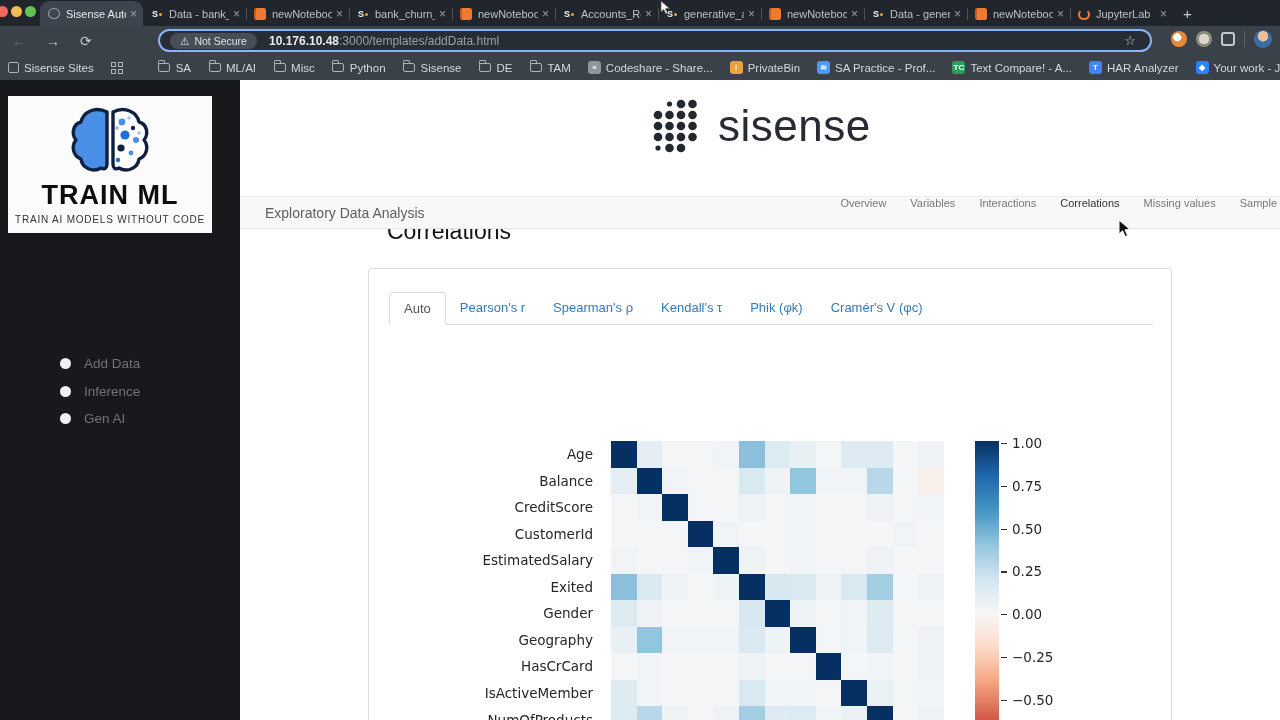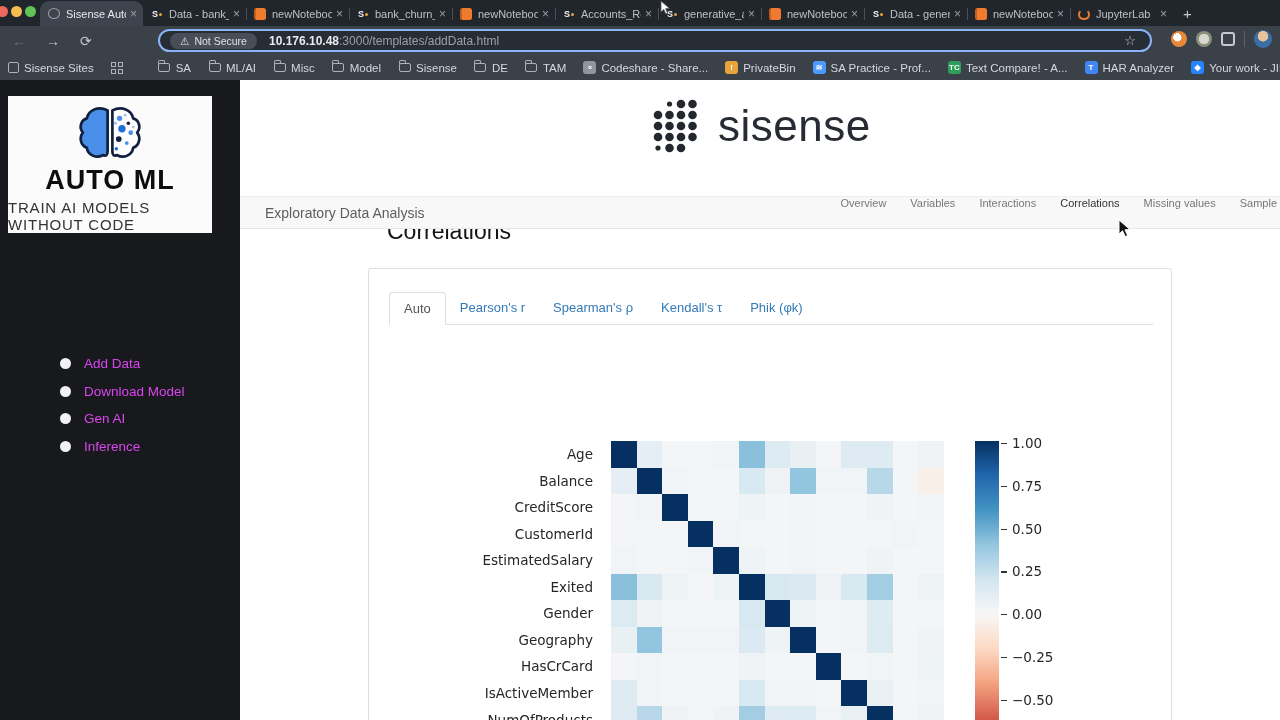--- a/index.html
+++ b/index.html
@@ -53,24 +53,24 @@
   .badge-ic { width:13px; height:13px; border-radius:3px; color:#fff; font-size:8px; font-weight:bold;
               display:flex; align-items:center; justify-content:center; }
   .grid-glyph { display:grid; grid-template-columns:5px 5px; grid-gap:2px; }
   .grid-glyph span { width:5px; height:5px; border:1.2px solid #aeb3b9; }
 
   
   .sidebar { position:absolute; left:0; top:80px; width:240px; height:640px; background:#17191d; }
   .logocard { position:absolute; left:8px; top:16px; width:204px; height:137px; background:#fbfbfb;
               display:flex; flex-direction:column; align-items:center; }
   .logotitle { font-size:27px; font-weight:bold; color:#0d0d0d; letter-spacing:1px; margin-top:2px; }
-  .logotag { font-size:15px; color:#333; letter-spacing:0.8px; margin-top:3px; }
+  .logotag { font-size:10px; color:#333; letter-spacing:0.8px; margin-top:3px; }
   .menu { position:absolute; left:0; top:270px; width:240px; }
   .menuitem { display:flex; align-items:center; height:27.5px; padding-left:60px; gap:13px;
-              color:#d946ef; font-size:13.5px; }
+              color:#737373; font-size:13.5px; }
   .radio { width:11px; height:11px; border-radius:50%; background:#f2f2f2; flex:0 0 11px; }
   .menuitem.sel .radio { background:#fff; border:3px solid #e02020; width:12px; height:12px; }
 
   .appmain { position:absolute; left:240px; top:80px; width:1040px; height:640px; background:#fff;
              overflow:hidden; }
 
   .brandlogo { position:absolute; left:410px; top:15px; width:240px; height:62px; }
   .navbar { position:absolute; left:0; top:116px; width:1040px; height:33px; background:#f8f8f8;
             border-top:1px solid #eee; border-bottom:1px solid #e7e7e7; z-index:5;
             display:flex; align-items:center; }
@@ -234,21 +234,21 @@
       <span class="bm">
         <span class="bicon">
           <i class="folder-glyph"></i>
         </span>
         <span>Misc</span>
       </span>
       <span class="bm">
         <span class="bicon">
           <i class="folder-glyph"></i>
         </span>
-        <span>Model</span>
+        <span>Python</span>
       </span>
       <span class="bm">
         <span class="bicon">
           <i class="folder-glyph"></i>
         </span>
         <span>Sisense</span>
       </span>
       <span class="bm">
         <span class="bicon">
           <i class="folder-glyph"></i>
@@ -308,39 +308,35 @@
           <circle cx="66" cy="24" r="2.2" fill="#12203f"></circle>
         <circle cx="58" cy="31" r="4.6" fill="#1e6fd9"></circle>
           <circle cx="69" cy="36" r="3" fill="#4a8fe7"></circle>
         <circle cx="54" cy="44" r="3.6" fill="#12203f"></circle>
           <circle cx="64" cy="49" r="2.4" fill="#4a8fe7"></circle>
         <circle cx="51" cy="56" r="2.2" fill="#1e6fd9"></circle>
           <circle cx="62" cy="14" r="1.8" fill="#9fc3f0"></circle>
         <circle cx="72" cy="29" r="1.8" fill="#9fc3f0"></circle>
           <circle cx="50" cy="24" r="1.9" fill="#9fc3f0"></circle>
       </svg>
-      <div class="logotitle">AUTO ML</div>
+      <div class="logotitle">TRAIN ML</div>
       <div class="logotag">TRAIN AI MODELS WITHOUT CODE</div>
     </div>
     <div class="menu" id="menu">
         <div class="menuitem">
           <span class="radio"></span>
           <span>Add Data</span>
         </div>
         <div class="menuitem">
           <span class="radio"></span>
-          <span>Download Model</span>
+          <span>Inference</span>
         </div>
         <div class="menuitem">
           <span class="radio"></span>
           <span>Gen AI</span>
-        </div>
-        <div class="menuitem">
-          <span class="radio"></span>
-          <span>Inference</span>
         </div>
       </div>
   </div>
 
   <div class="appmain">
 
     <svg class="brandlogo" viewBox="0 0 240 62">
       <g fill="#23272e" id="sisense-dots">
           <circle cx="19.5" cy="9" r="2.6"></circle>
           <circle cx="31" cy="9" r="4.3"></circle>
@@ -378,20 +374,21 @@
         </div>
     </div>
 
     <div class="card">
       <div class="tabrow" id="corrTabs">
           <span class="t active">Auto</span>
           <span class="t">Pearson's r</span>
           <span class="t">Spearman's ρ</span>
           <span class="t">Kendall's τ</span>
           <span class="t">Phik (φk)</span>
+          <span class="t">Cramér's V (φc)</span>
         </div>
     </div>
 
     <div class="fig">
       <div id="rowlabs">
           <div class="rowlab" style="top: 345px;">Age</div>
           <div class="rowlab" style="top: 371.55px;">Balance</div>
           <div class="rowlab" style="top: 398.1px;">CreditScore</div>
           <div class="rowlab" style="top: 424.65px;">CustomerId</div>
           <div class="rowlab" style="top: 451.2px;">EstimatedSalary</div>

